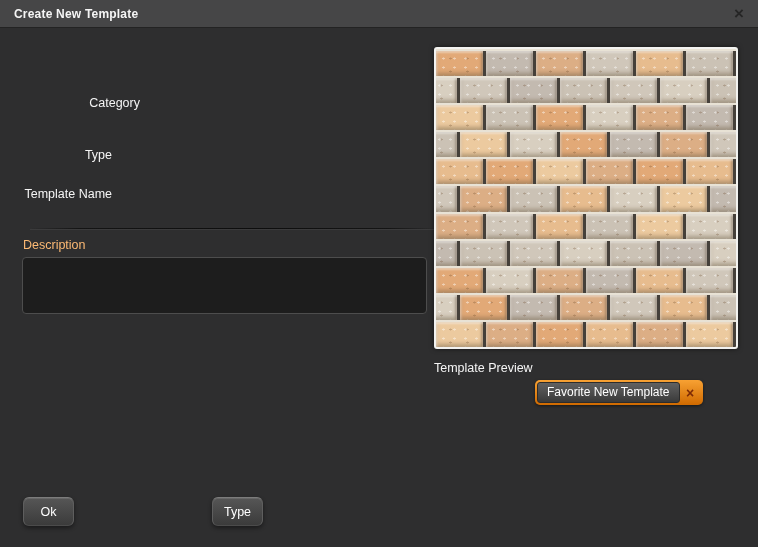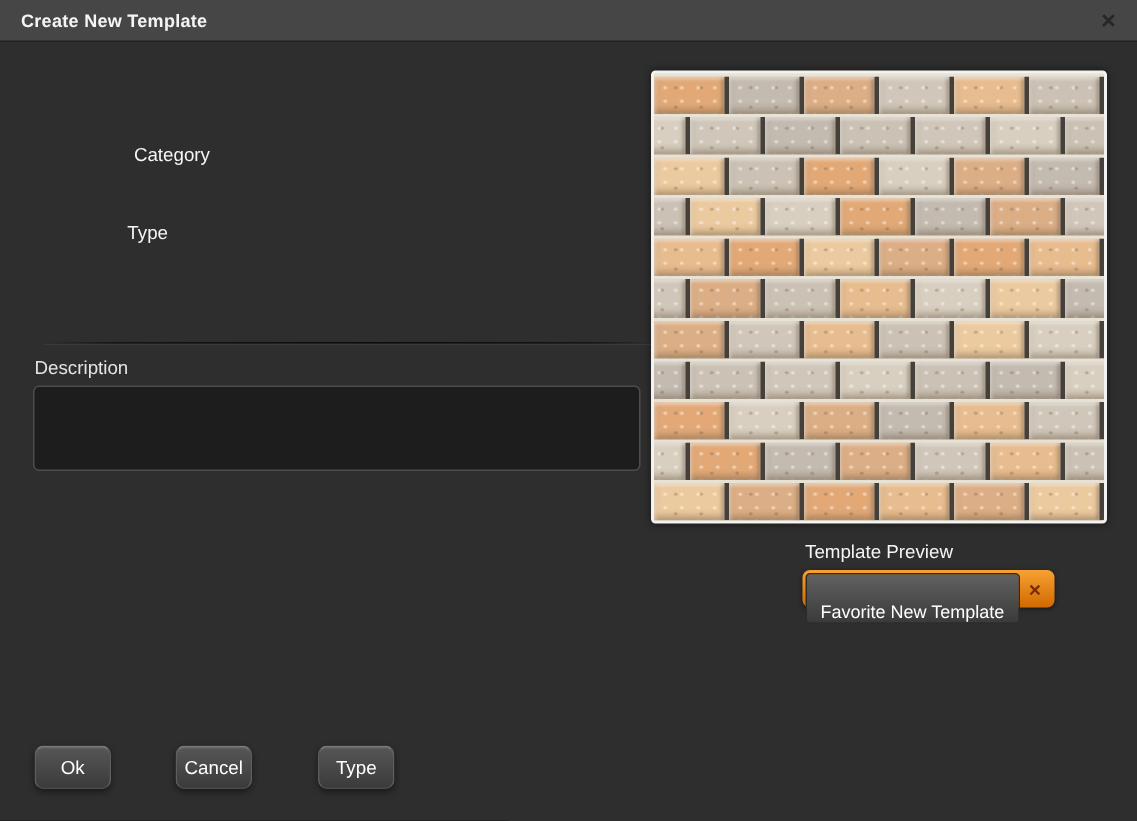--- a/index.html
+++ b/index.html
@@ -28,21 +28,21 @@
   }
 
   
   .field-label {
     position:absolute; width:112px; text-align:right;
     color:#f5f5f5; font-size:12.5px; line-height:26px;
   }
   .lbl-category { left:0; top:90px;margin-left:28px; }
   .lbl-type     { left:0; top:142px; }
   .lbl-name     { left:0; top:181px; }
-  .lbl-desc     { position:absolute; left:23px; top:238px; font-size:12.5px; color:#e5e5e5; }
+  .lbl-desc     { position:absolute; left:23px; top:238px; font-size:12.5px; color:#fdba74; }
 
   
   .field {
     position:absolute; left:122px; width:305px; height:26px;
     background:linear-gradient(180deg,#121212,#1b1b1b);
     border:1px solid #6a6a6a; border-bottom-color:#474747; border-right-color:#555;
     border-radius:3px;
   }
   .f-category { top:102px; }
   .f-type     { top:142px; }
@@ -104,34 +104,34 @@
       inset 0 -3px 4px rgba(105,85,62,.42),
       inset -2px 0 2px rgba(90,75,60,.28);
     background-image:
       radial-gradient(rgba(255,255,255,.45) 1px, transparent 1.6px),
       radial-gradient(rgba(101,67,33,.28) 1px, transparent 1.6px);
     background-size:11px 9px, 17px 13px;
     background-position:2px 3px, 6px 1px;
   }
   .preview-label {
     position:absolute; left:434px; top:361px; width:304px;
-    text-align:center; color:#f5f5f5; font-size:12.5px;
+    text-align:left; color:#f5f5f5; font-size:12.5px;
   }
   .favorite-btn {
     position:absolute; left:535px; top:380px; height:25px;
     display:flex; align-items:stretch;
     background:linear-gradient(180deg,#f7a133,#d06a00);
     border-radius:5px; padding:2px; cursor:pointer;
     box-shadow:0 1px 3px rgba(0,0,0,.5);
   }
   .favorite-btn .fav-label {
     background:linear-gradient(180deg,#616161,#3a3a3a);
     border:1px solid #2c2c2c; border-radius:3px;
     color:#fff; font-size:12px; line-height:19px;
-    padding:16px 9px; white-space:nowrap;
+    padding:0 9px; white-space:nowrap;
   }
   .favorite-btn .fav-x {
     width:21px; display:flex; align-items:center; justify-content:center;
     color:#7c2a06; font-weight:700; font-size:14px;
   }
 
   
   .action-btn {
     position:absolute; top:497px; height:29px; width:51px;
     background:linear-gradient(180deg,#565656,#3b3b3b);
@@ -152,20 +152,21 @@
 
   <div class="titlebar">
     <span class="title">Create New Template</span>
     <span class="close">×</span>
   </div>
 
   <div class="field-label lbl-category">Category</div>
 
   <div class="field-label lbl-type">Type</div>
 
+  <div class="field-label lbl-name">Template Name</div>
 
   <div class="divider"></div>
 
   <div class="lbl-desc">Description</div>
   <textarea class="desc-box" style=""></textarea>
 
   <div class="preview-frame">
     <div class="texture" style="background: rgb(232, 226, 213); --joint: #45403a;">
         <div class="brick-row">
           <div class="brick" style="background-color: rgb(226, 169, 119);"></div>
@@ -264,16 +265,15 @@
   </div>
 
   <div class="preview-label">Template Preview</div>
 
   <div class="favorite-btn">
     <span class="fav-label">Favorite New Template</span>
     <span class="fav-x">×</span>
   </div>
 
   <div class="action-btn btn-ok">Ok</div>
-  <div class="action-btn btn-cancel">Cancel</div>
   <div class="action-btn btn-info">Type</div>
 
 </div>
 
 </body></html>

